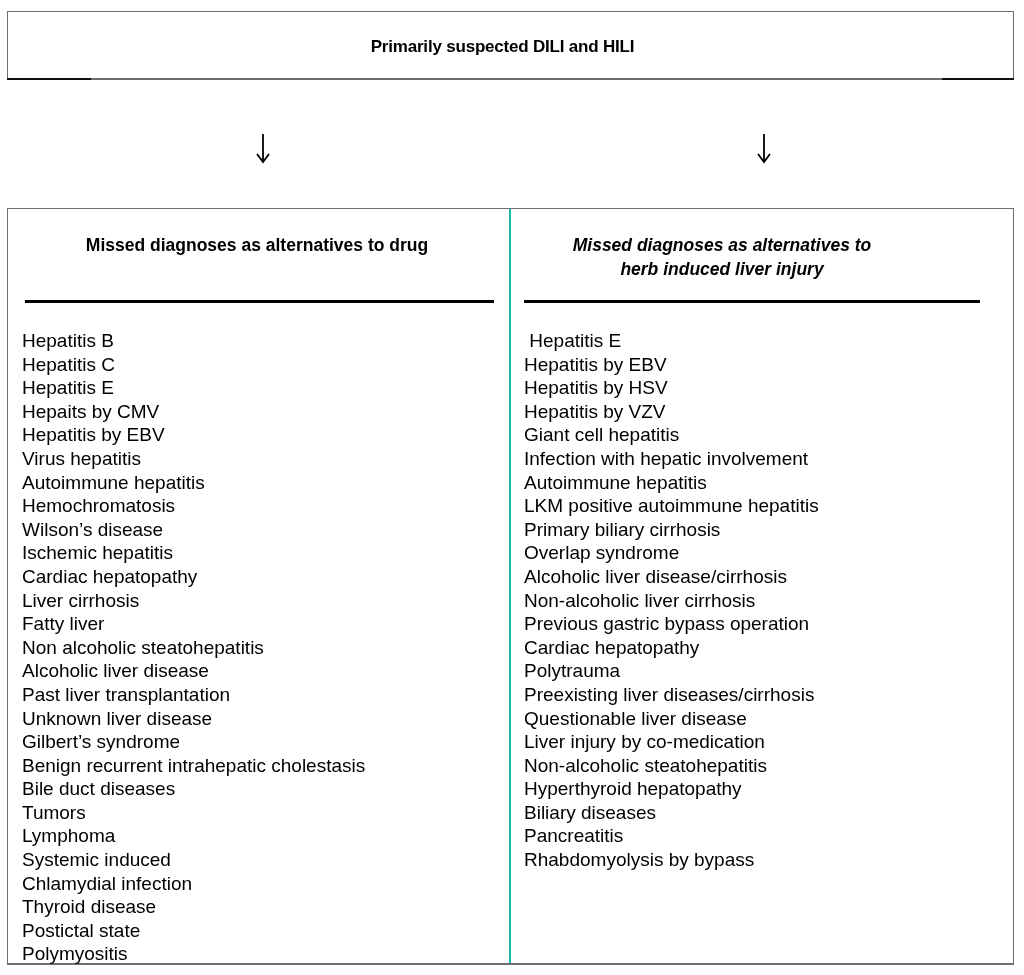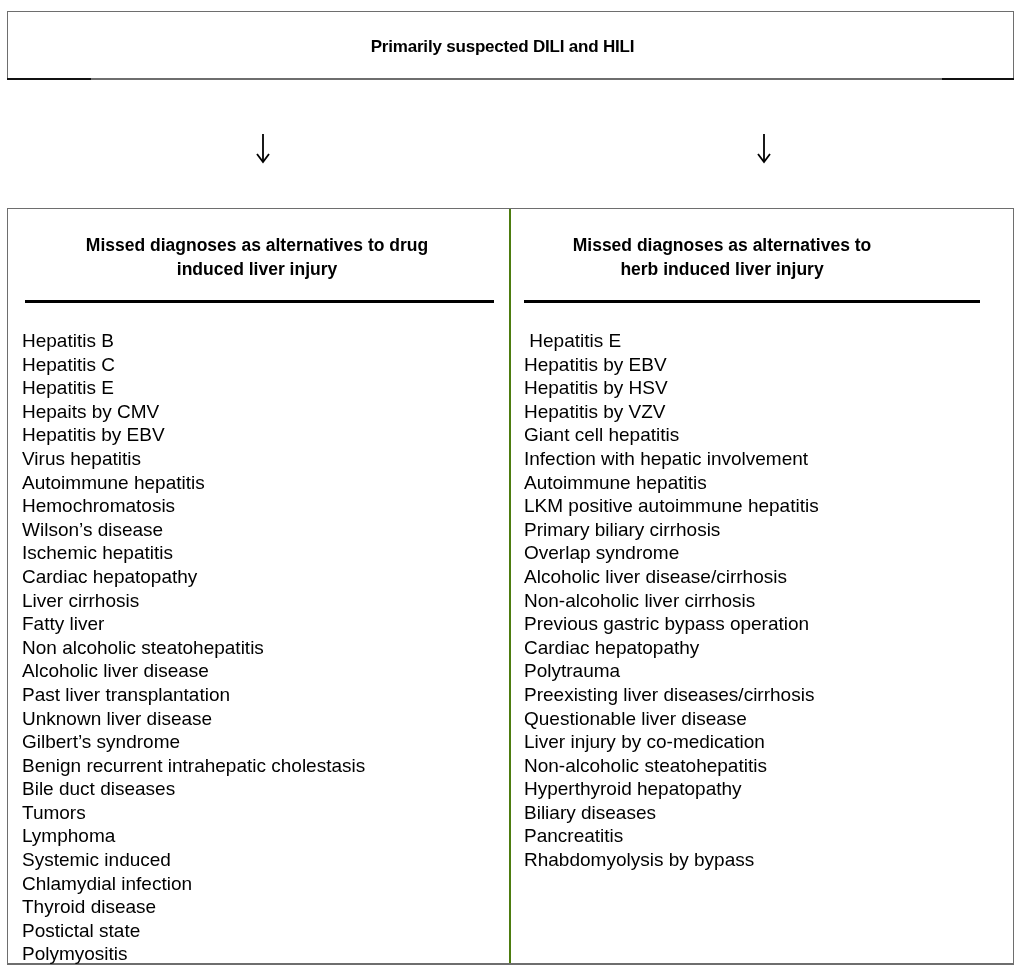--- a/index.html
+++ b/index.html
@@ -73,35 +73,35 @@
       border-bottom: 2px solid #6e6e6e;
       display: flex;
     }
     .column {
       position: relative;
       height: 100%;
       box-sizing: border-box;
     }
     .column.left {
       width: 503px;
-      border-right: 2px solid #4d7c0f;
+      border-right: 2px solid #14b8a6;
     }
     .column.right {
       flex: 1;
     }
     .col-heading {
       position: absolute;
       top: 24px;
       text-align: center;
       font-weight: bold;
       font-size: 17.5px;
       line-height: 24px;
     }
     .column.left .col-heading { left: 10px; width: 478px; }
-    .column.right .col-heading { left: 2px; width: 418px; }
+    .column.right .col-heading { left: 2px; width: 418px; font-style: italic; }
     .col-rule {
       position: absolute;
       top: 91px;
       height: 3px;
       background: #000;
     }
     .column.left .col-rule { left: 17px; width: 469px; }
     .column.right .col-rule { left: 13px; width: 456px; }
     .col-list {
       position: absolute;
@@ -135,21 +135,20 @@
   <svg width="16" height="32" viewBox="0 0 16 32">
     <line x1="8" y1="2" x2="8" y2="29" stroke="#000" stroke-width="1.8"></line>
     <polyline points="2,22 8,30 14,22" fill="none" stroke="#000" stroke-width="1.8"></polyline>
   </svg>
 </div>
 
 <div class="bottom-box">
   <div class="column left">
     <div class="col-heading">
       <div>Missed diagnoses as alternatives to drug</div>
-      <div>induced liver injury</div>
     </div>
     <div class="col-rule"></div>
     <ul class="col-list">
       <li>Hepatitis B</li>
       <li>Hepatitis C</li>
       <li>Hepatitis E</li>
       <li>Hepaits by CMV</li>
       <li>Hepatitis by EBV</li>
       <li>Virus hepatitis</li>
       <li>Autoimmune hepatitis</li>

